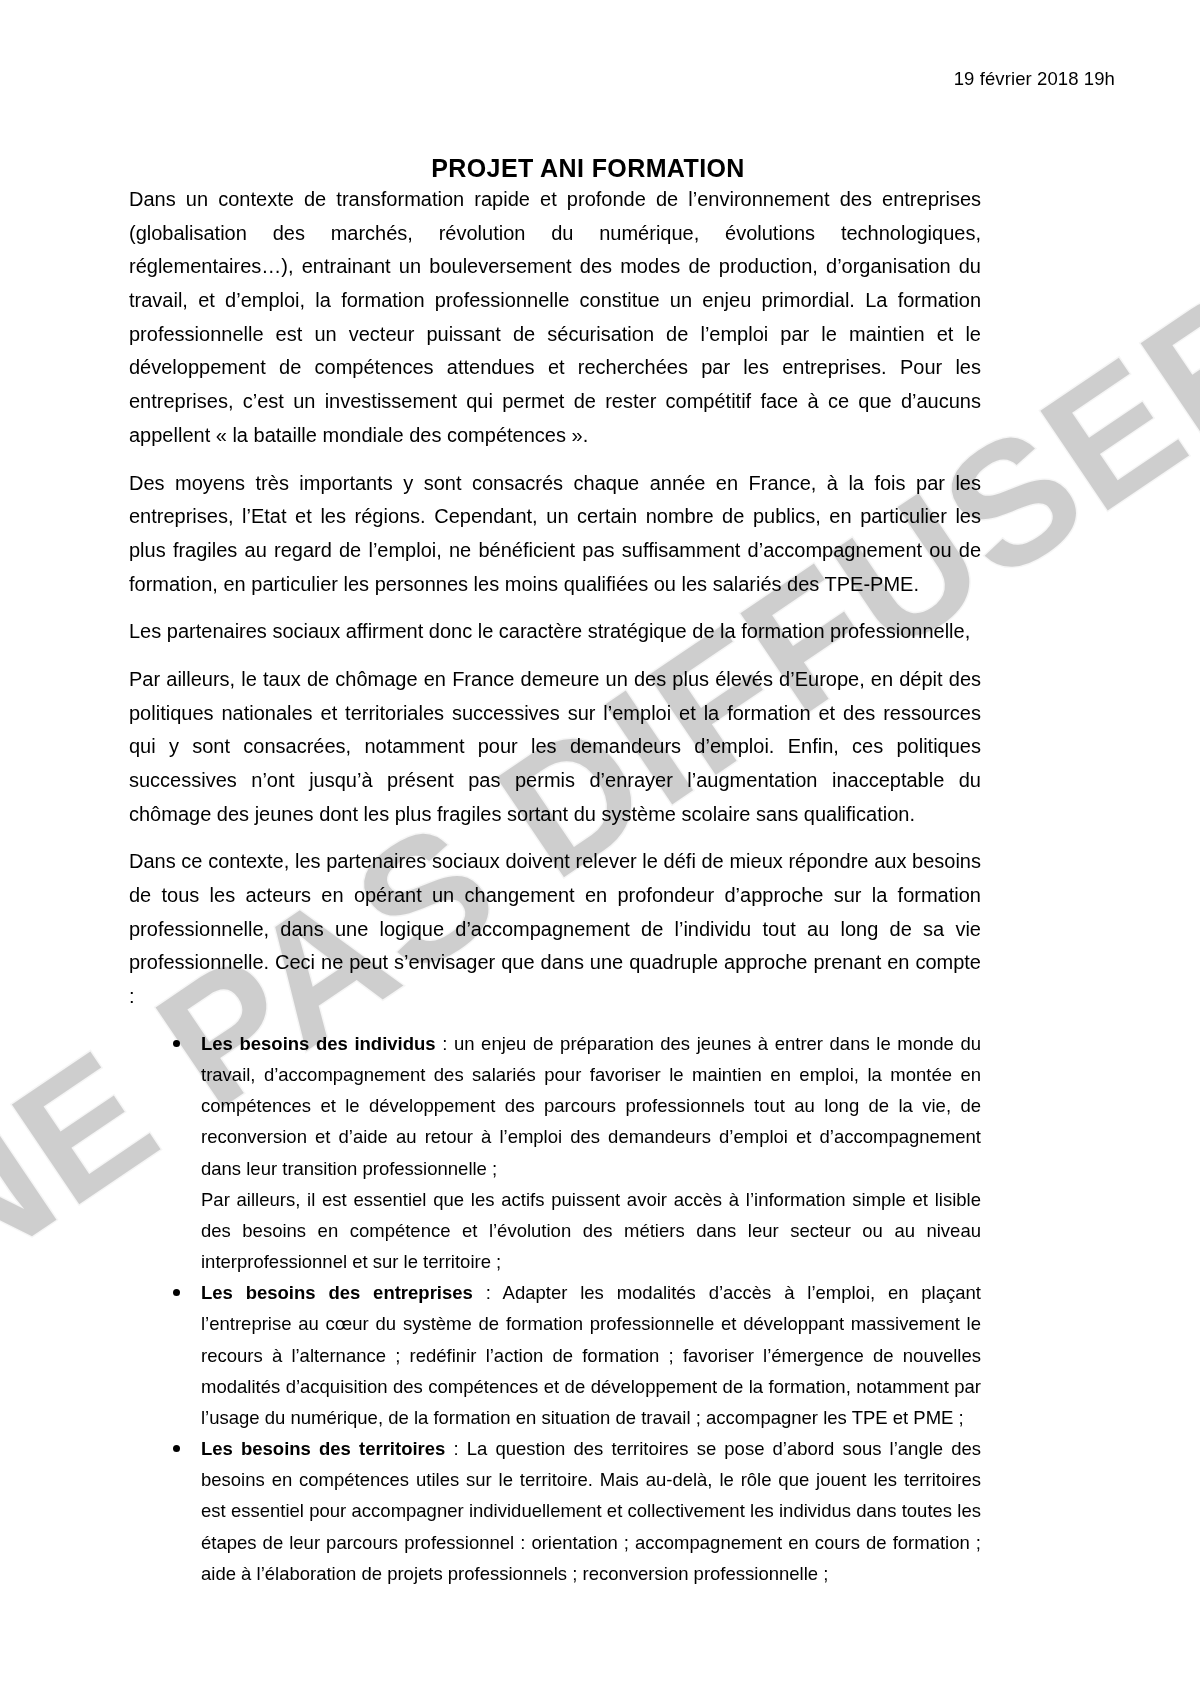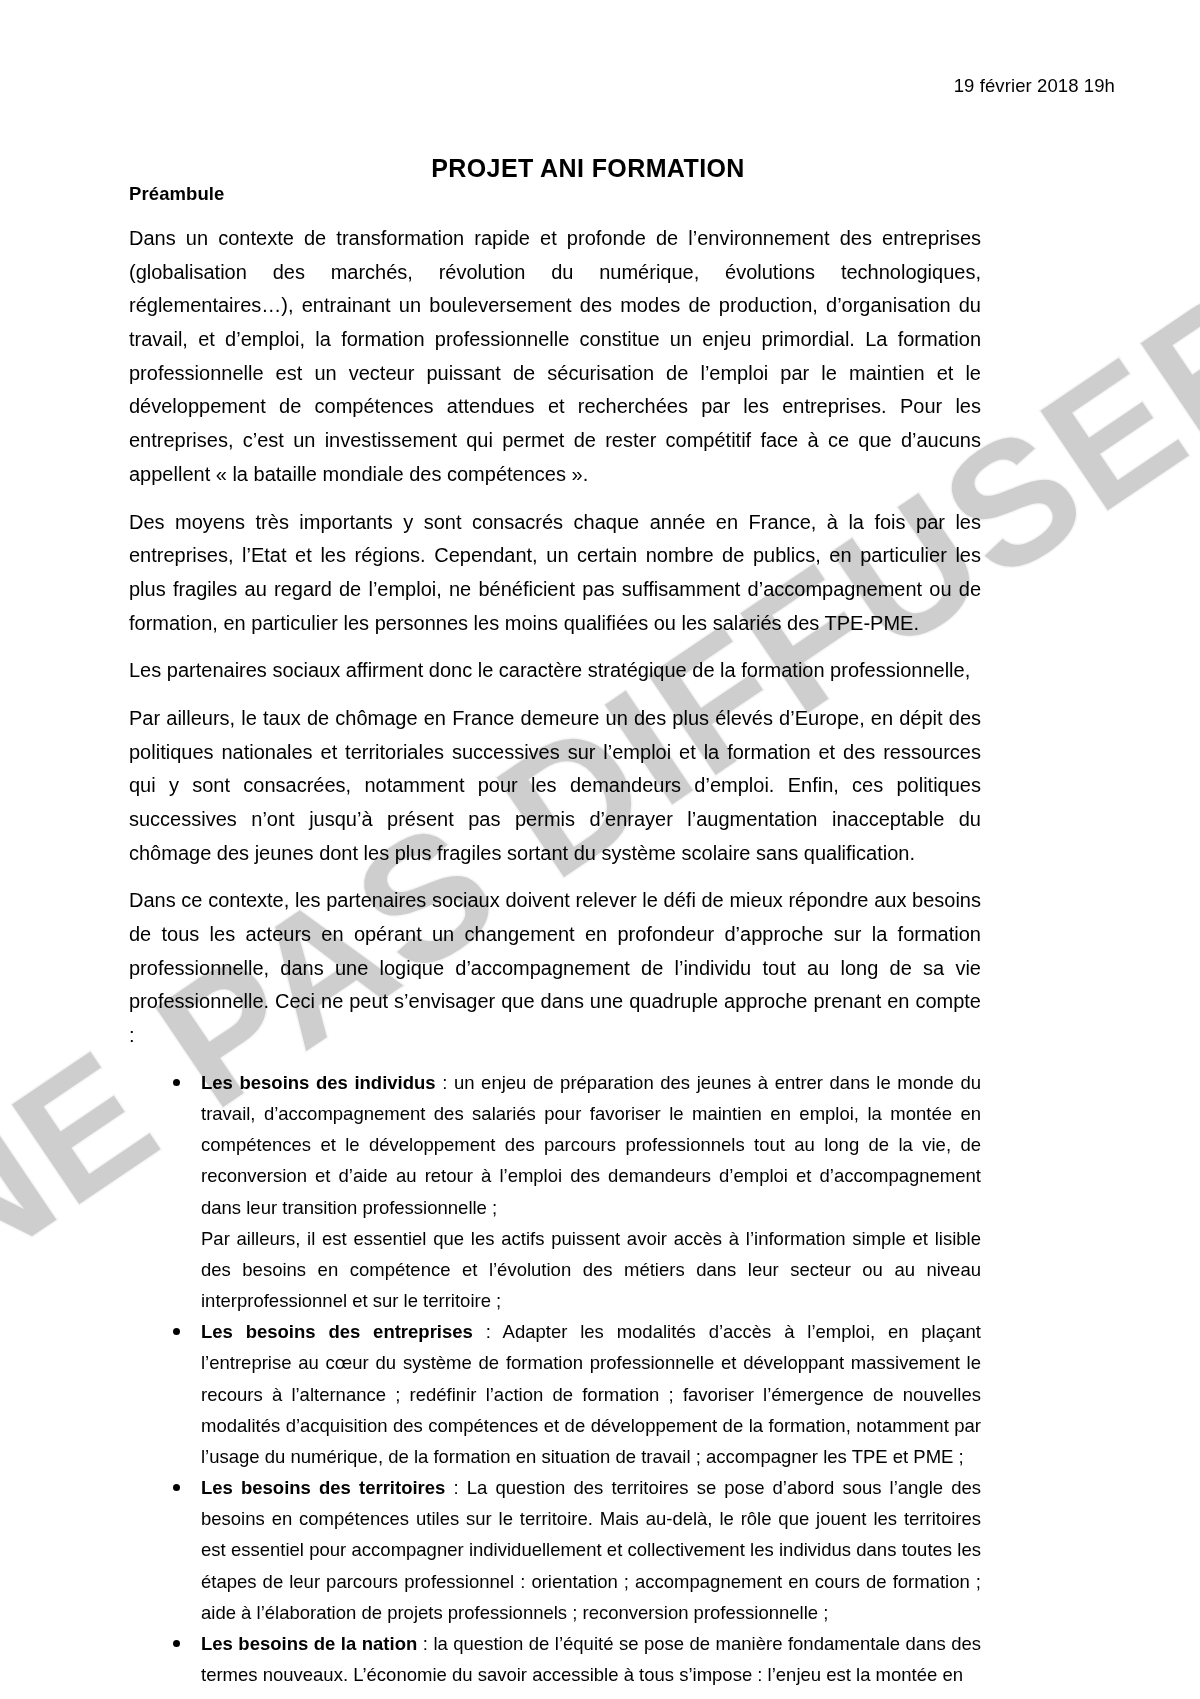--- a/index.html
+++ b/index.html
@@ -42,21 +42,21 @@
     -webkit-text-stroke: 3px rgba(0,0,0,0.20);
   }
   
   .content {
     position: relative;
     z-index: 10;
     padding: 0;
   }
   .doc-date {
     position: absolute;
-    top: 75px;
+    top: 68px;
     right: 85px;
     font-size: 18.5px;
     letter-spacing: 0.1px;
     white-space: nowrap;
   }
   .doc-title {
     position: absolute;
     top: 137px;
     left: 0;
     width: 1176px;
@@ -128,40 +128,36 @@
   </div>
 
   <div class="content">
 
     <div class="doc-date">19 février 2018 19h</div>
 
     <h1 class="doc-title">PROJET ANI FORMATION</h1>
 
     <div class="body-area">
 
-      <h2 class="section-heading">Préambule</h2>
 
       <p class="para">Dans un contexte de transformation rapide et profonde de l’environnement des entreprises (globalisation des marchés, révolution du numérique, évolutions technologiques, réglementaires…), entrainant un bouleversement des modes de production, d’organisation du travail, et d’emploi, la formation professionnelle constitue un enjeu primordial. La formation professionnelle est un vecteur puissant de sécurisation de l’emploi par le maintien et le développement de compétences attendues et recherchées par les entreprises. Pour les entreprises, c’est un investissement qui permet de rester compétitif face à ce que d’aucuns appellent « la bataille mondiale des compétences ».</p>
       <p class="para">Des moyens très importants y sont consacrés chaque année en France, à la fois par les entreprises, l’Etat et les régions. Cependant, un certain nombre de publics, en particulier les plus fragiles au regard de l’emploi, ne bénéficient pas suffisamment d’accompagnement ou de formation, en particulier les personnes les moins qualifiées ou les salariés des TPE-PME.</p>
       <p class="para">Les partenaires sociaux affirment donc le caractère stratégique de la formation professionnelle,</p>
       <p class="para">Par ailleurs, le taux de chômage en France demeure un des plus élevés d’Europe, en dépit des politiques nationales et territoriales successives sur l’emploi et la formation et des ressources qui y sont consacrées, notamment pour les demandeurs d’emploi. Enfin, ces politiques successives n’ont jusqu’à présent pas permis d’enrayer l’augmentation inacceptable du chômage des jeunes dont les plus fragiles sortant du système scolaire sans qualification.</p>
       <p class="para">Dans ce contexte, les partenaires sociaux doivent relever le défi de mieux répondre aux besoins de tous les acteurs en opérant un changement en profondeur d’approche sur la formation professionnelle, dans une logique d’accompagnement de l’individu tout au long de sa vie professionnelle. Ceci ne peut s’envisager que dans une quadruple approche prenant en compte :</p>
 
       <ul class="bullets">
         <li>
           <span class="bullet-lead">Les besoins des individus</span><span> : un enjeu de préparation des jeunes à entrer dans le monde du travail, d’accompagnement des salariés pour favoriser le maintien en emploi, la montée en compétences et le développement des parcours professionnels tout au long de la vie, de reconversion et d’aide au retour à l’emploi des demandeurs d’emploi et d’accompagnement dans leur transition professionnelle ;</span>
           <span class="sub-para">Par ailleurs, il est essentiel que les actifs puissent avoir accès à l’information simple et lisible des besoins en compétence et l’évolution des métiers dans leur secteur ou au niveau interprofessionnel et sur le territoire ;</span>
         </li>
         <li>
           <span class="bullet-lead">Les besoins des entreprises</span><span> : Adapter les modalités d’accès à l’emploi, en plaçant l’entreprise au cœur du système de formation professionnelle et développant massivement le recours à l’alternance ; redéfinir l’action de formation ; favoriser l’émergence de nouvelles modalités d’acquisition des compétences et de développement de la formation, notamment par l’usage du numérique, de la formation en situation de travail ; accompagner les TPE et PME ;</span>
         </li>
         <li>
           <span class="bullet-lead">Les besoins des territoires</span><span> : La question des territoires se pose d’abord sous l’angle des besoins en compétences utiles sur le territoire. Mais au-delà, le rôle que jouent les territoires est essentiel pour accompagner individuellement et collectivement les individus dans toutes les étapes de leur parcours professionnel : orientation ; accompagnement en cours de formation ; aide à l’élaboration de projets professionnels ; reconversion professionnelle ;</span>
         </li>
-        <li>
-          <span class="bullet-lead">Les besoins de la nation</span><span> : la question de l’équité se pose de manière fondamentale dans des termes nouveaux. L’économie du savoir accessible à tous s’impose : l’enjeu est la montée en</span>
-        </li>
       </ul>
 
     </div>
 
   </div>
 </div>
 
 </body></html>

